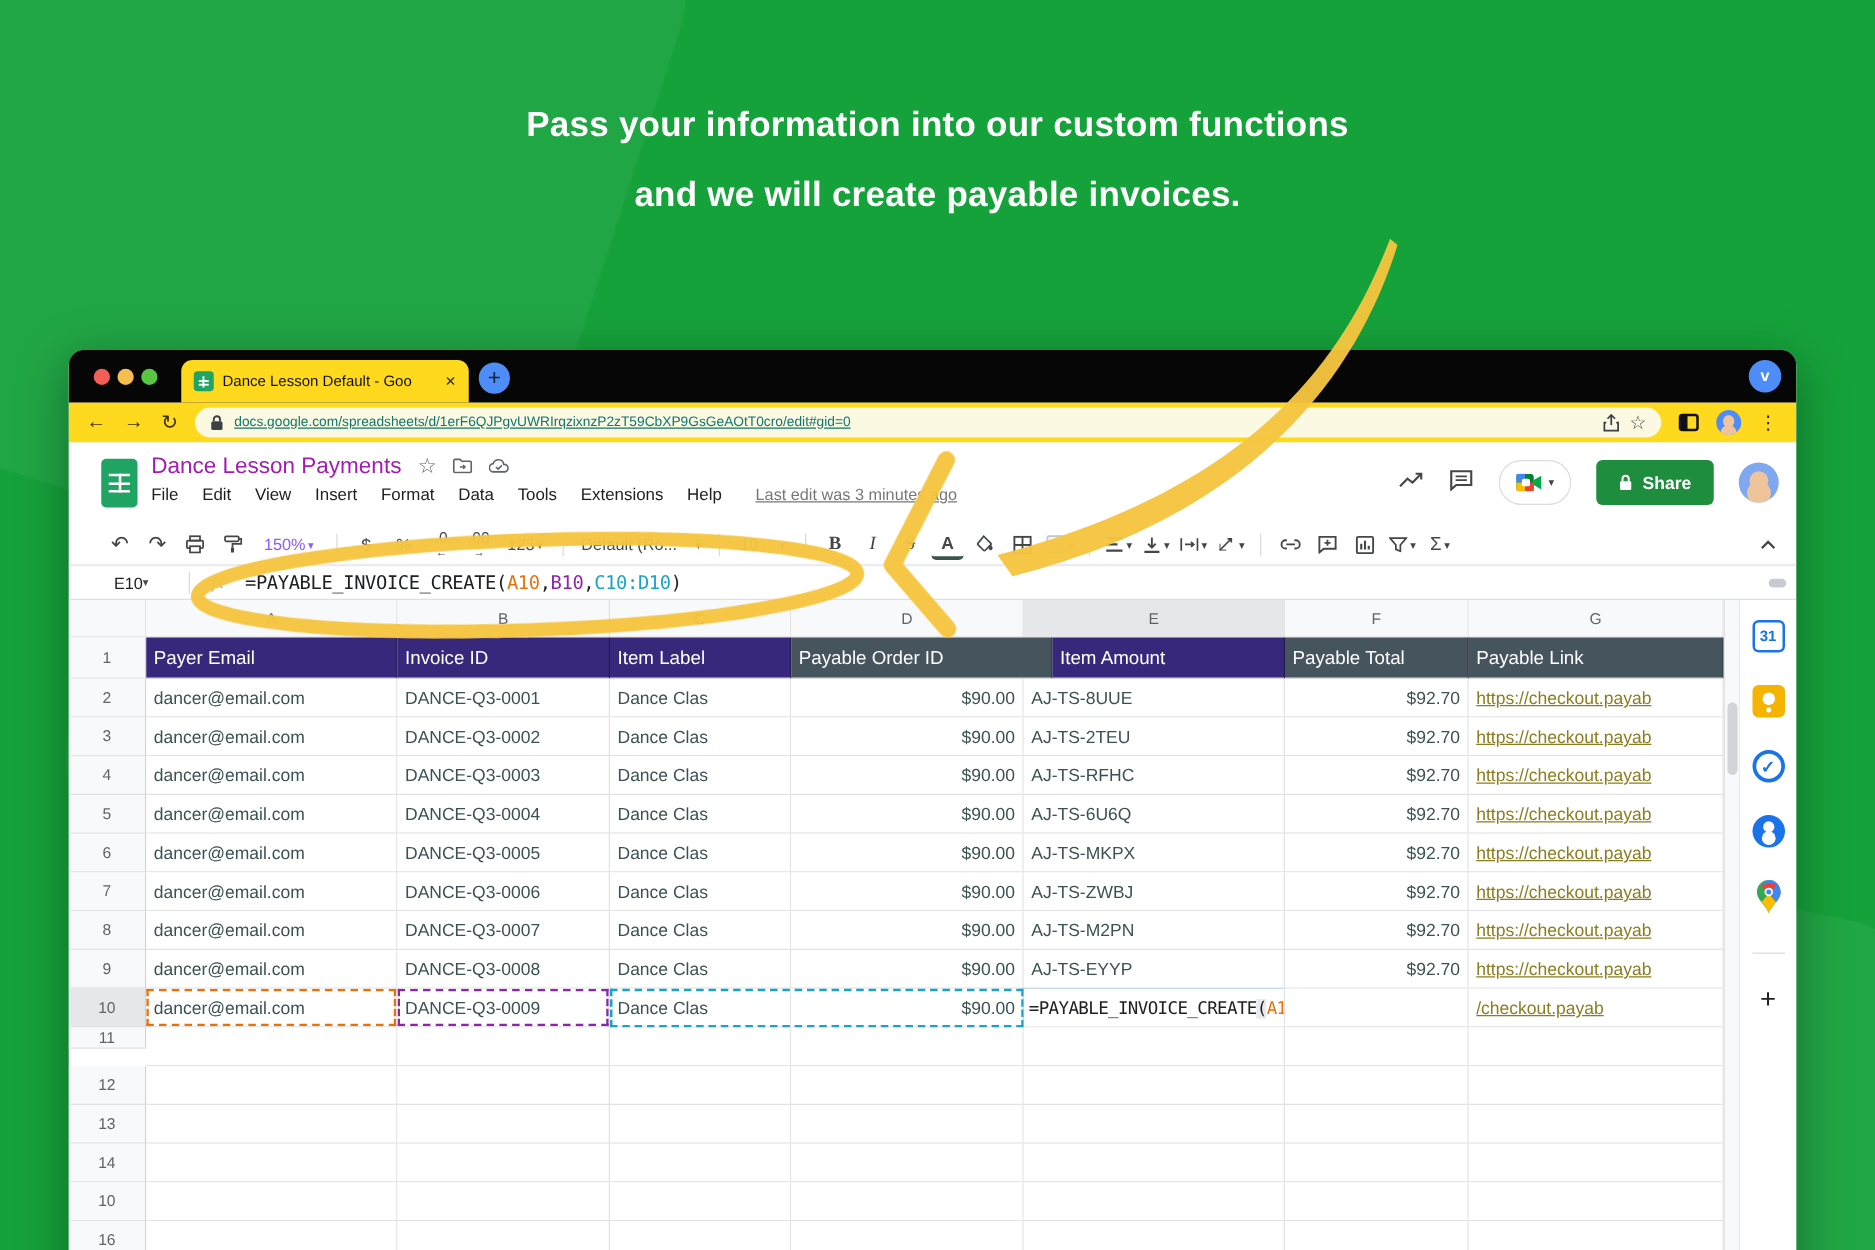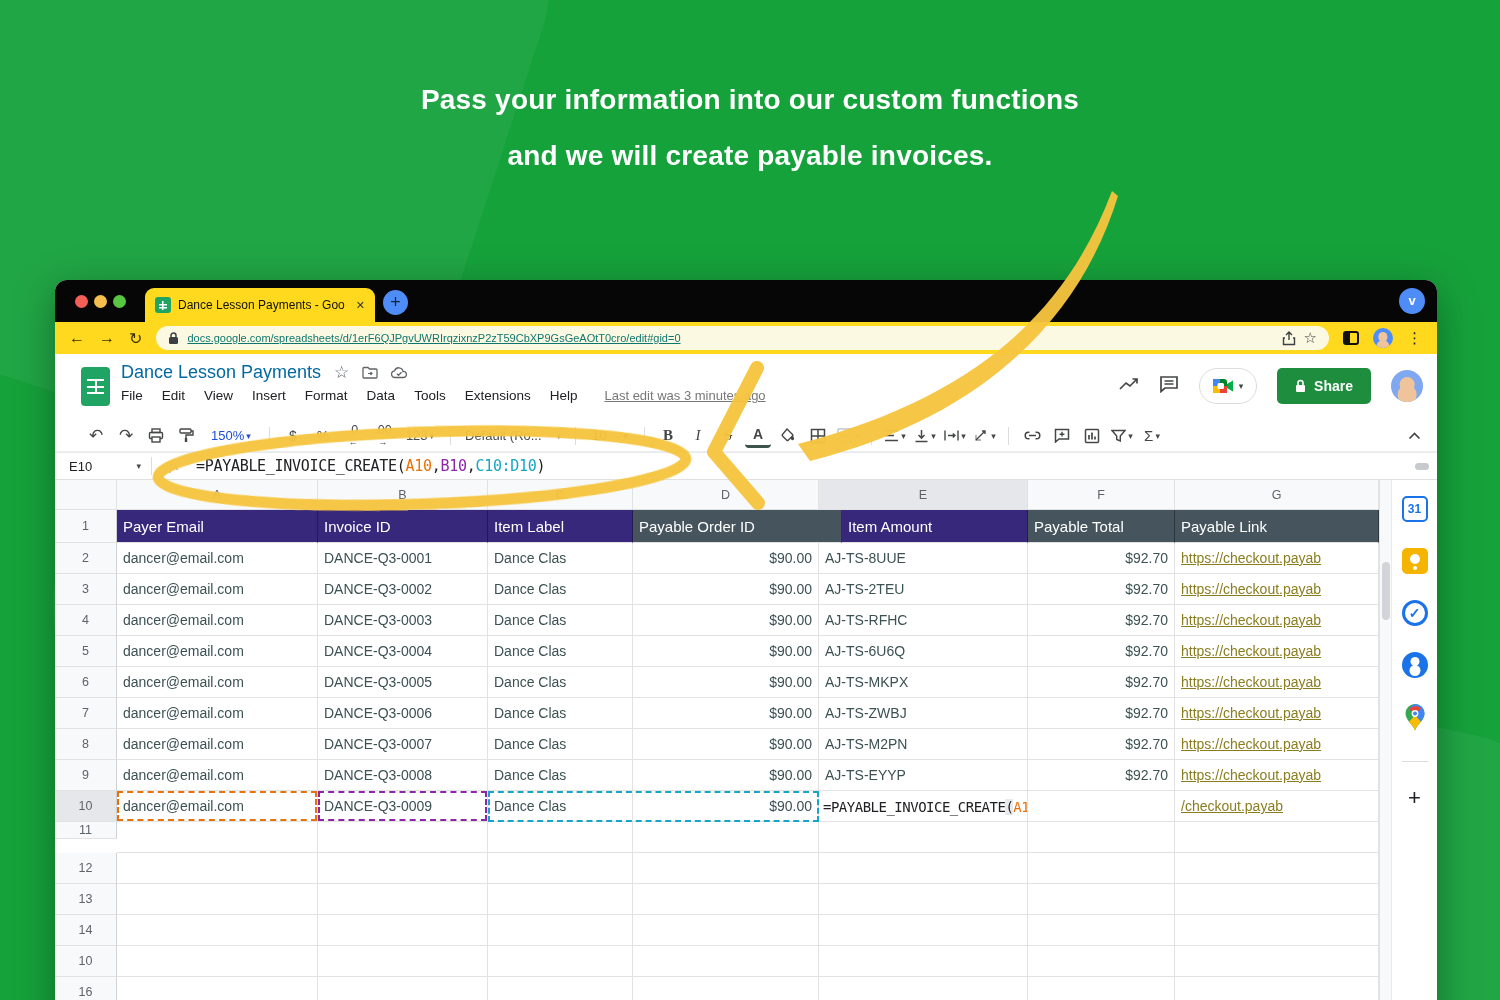--- a/index.html
+++ b/index.html
@@ -59,54 +59,54 @@
   .sheets-logo { position:absolute; left:26px; top:13px; width:29px; height:39px; background:#1FA463;
                  border-radius:4px; }
   .sheets-logo::after { content:""; position:absolute; left:6px; top:12px; width:17px; height:16px;
       background:
         linear-gradient(#fff,#fff) 0 0/17px 2px no-repeat,
         linear-gradient(#fff,#fff) 0 6.5px/17px 2px no-repeat,
         linear-gradient(#fff,#fff) 0 13px/17px 2px no-repeat,
         linear-gradient(#fff,#fff) 7.5px 0/2px 15px no-repeat; }
   .title-block { margin-left:66px; padding-top:8px; }
   .title-row { display:flex; align-items:center; gap:13px; }
-  .doc-title { font-size:18px; color:#0369a1; }
+  .doc-title { font-size:18px; color:#a21caf; }
   .title-ic { color:#5f6368; font-size:15px; display:flex; }
   .menu-row { display:flex; align-items:center; gap:19px; margin-top:5px; font-size:13.5px; color:#202124; }
   .last-edit { color:#777; text-decoration:underline; margin-left:8px; font-size:13px; }
   .header-right { position:absolute; right:14px; top:14px; display:flex; align-items:center; gap:20px; }
   .meet-pill { width:58px; height:36px; border:1px solid #dadce0; border-radius:18px; display:flex;
                align-items:center; justify-content:center; gap:4px; }
   .share-btn { height:36px; background:#1E8E3E; color:#fff; border-radius:5px; display:flex; align-items:center;
                gap:8px; padding:0 18px; font-size:14px; font-weight:700; }
   .avatar-lg { width:32px; height:32px; border-radius:50%; background:#7FA8F0; position:relative; overflow:hidden; }
 
   
   .toolbar { height:32px; background:#fff; display:flex; align-items:center; padding:0 10px 0 28px; gap:4px;
              color:#444746; border-bottom:1px solid #eee; }
   .tbi { min-width:26px; height:24px; display:flex; align-items:center; justify-content:center; gap:2px;
          font-size:14px; color:#444746; border-radius:4px; flex:none; }
   .tbi svg { display:block; }
   .tb-sep { width:1px; height:18px; background:#dadce0; margin:0 6px; flex:none; }
   .tb-txt { font-size:13px; }
   .caret { font-size:9px; color:#444746; }
   .muted { color:#b4b7ba; }
-  .zoom-lbl { color:#1d4ed8; }
+  .zoom-lbl { color:#8b5cf6; }
   .tb-b { font-weight:700; font-family:"Liberation Serif", serif; font-size:15px;}
   .tb-i { font-style:italic; font-family:"Liberation Serif", serif; font-size:15px;}
   .tb-s { text-decoration:line-through; font-family:"Liberation Serif", serif; font-size:15px;}
   .tb-a { font-weight:700; border-bottom:3px solid #3c544c; line-height:14px; font-size:14px;}
   .num2 { display:flex; flex-direction:column; align-items:center; line-height:10px; font-size:12.5px; }
   .num2 small { font-size:9px; }
   .tb-spacer { flex:1; }
 
   
   .fbar { height:28px; background:#fff; border-top:1px solid #e8eaed; border-bottom:1px solid #e0e0e0;
           display:flex; align-items:center; }
-  .cellref { width:96px; display:flex; align-items:center; justify-content:space-between;
+  .cellref { width:96px; display:flex; align-items:center; justify-content:center;
              padding:0 10px 0 14px; font-size:13px; color:#202124; }
   .fbar-sep { width:1px; height:18px; background:#dadce0; }
   .fx { width:44px; text-align:center; font-size:13px; font-style:italic; color:#9aa0a6;
         font-family:"Liberation Serif", serif; }
   .formula { font-family:"DejaVu Sans Mono", monospace; font-size:15px; color:#202124; letter-spacing:-0.3px; }
   .f-scroll { margin-left:auto; margin-right:8px; width:14px; height:7px; border-radius:4px; background:#c7cace; }
 
   
   .mainarea { display:flex; height:560px; background:#fff; }
   .gridwrap { width:1324px; }
@@ -167,21 +167,21 @@
 <div class="window">
 
   <div class="titlebar">
     <div class="traffic">
       <span class="t-red"></span>
       <span class="t-yel"></span>
       <span class="t-grn"></span>
     </div>
     <div class="tab">
       <span class="favicon"></span>
-      <span class="tab-title">Dance Lesson Payments - Goo</span>
+      <span class="tab-title">Dance Lesson Default - Goo</span>
       <span class="tab-close">✕</span>
     </div>
     <div class="newtab">+</div>
     <div class="win-chev">v</div>
   </div>
 
   <div class="urlbar">
     <span class="nav-ic">←</span>
     <span class="nav-ic">→</span>
     <span class="nav-ic">↻</span>

